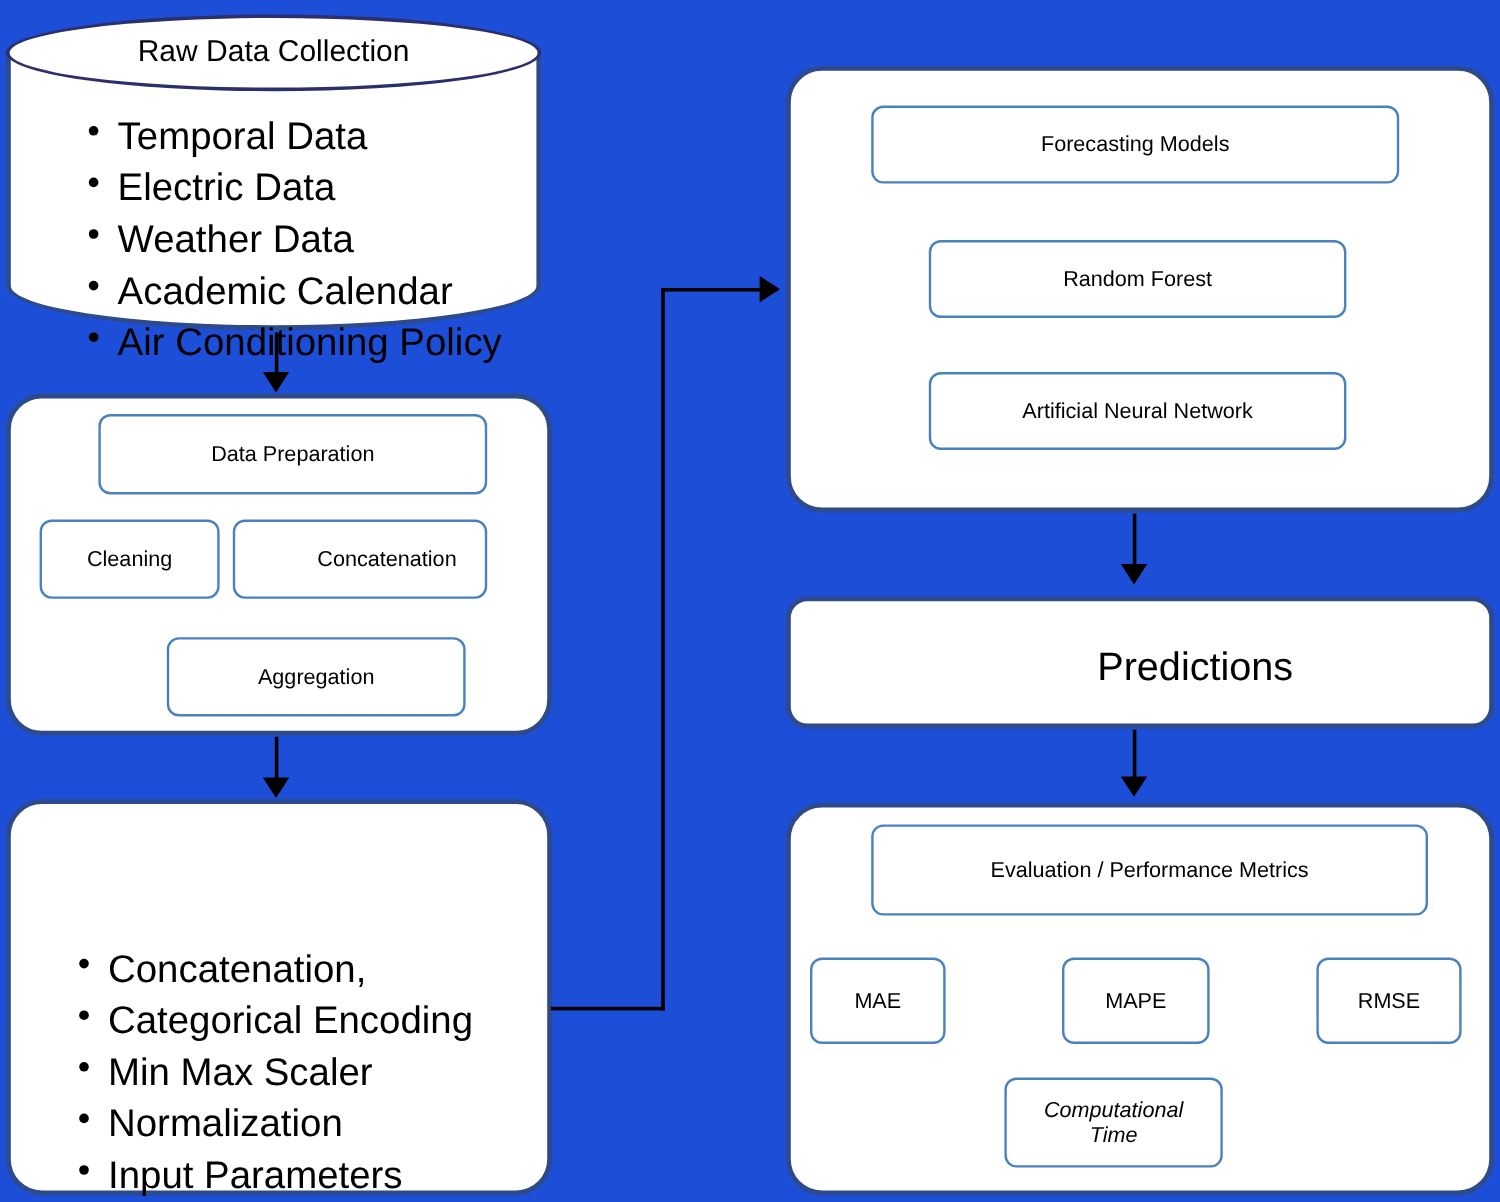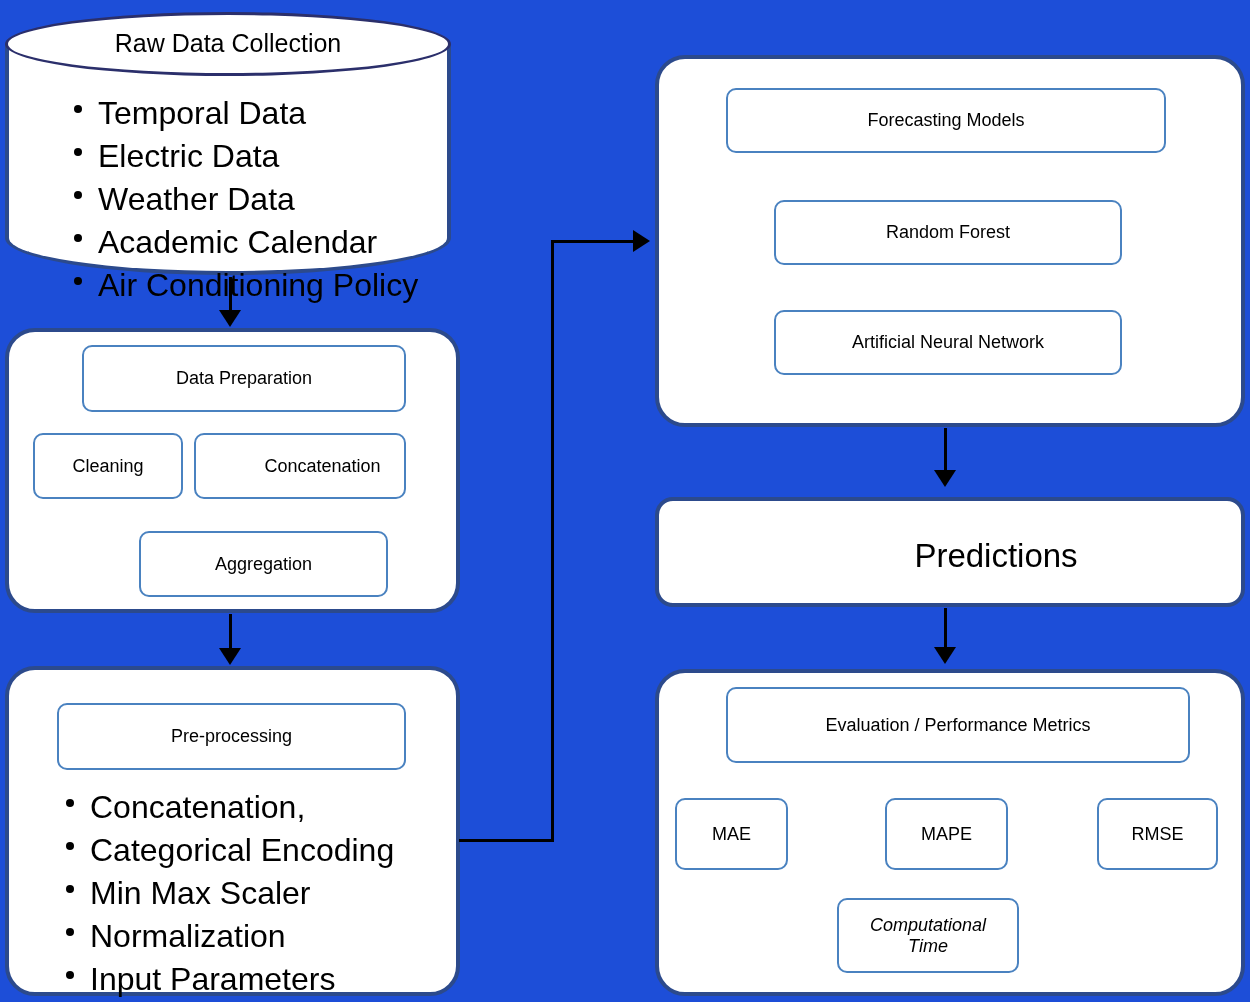--- a/index.html
+++ b/index.html
@@ -157,23 +157,20 @@
   </div>
   <div class="inner-node fs25" style="left:107px; top:531px; width:249px; height:66px;margin-left:32px;">
     <span>Aggregation</span>
   </div>
 
   <div class="conn v-line" style="left:229px; top:614px; height:37px;"></div>
   <div class="arrow-down" style="left:219px; top:648px;"></div>
 
   <div class="outer-node" style="left:5px; top:666px; width:455px; height:330px;">
   </div>
-  <div class="inner-node fs25" style="left:57px; top:703px; width:349px; height:67px;">
-    <span>Pre-processing</span>
-  </div>
   <ul class="bullets" style="left:60px; top:786px; width:380px;">
     <li>Concatenation,</li>
     <li>Categorical Encoding</li>
     <li>Min Max Scaler</li>
     <li>Normalization</li>
     <li>Input Parameters</li>
   </ul>
 
   <div class="conn h-line" style="left:459px; top:839px; width:95px;"></div>
   <div class="conn v-line" style="left:551px; top:240px; height:602px;"></div>

